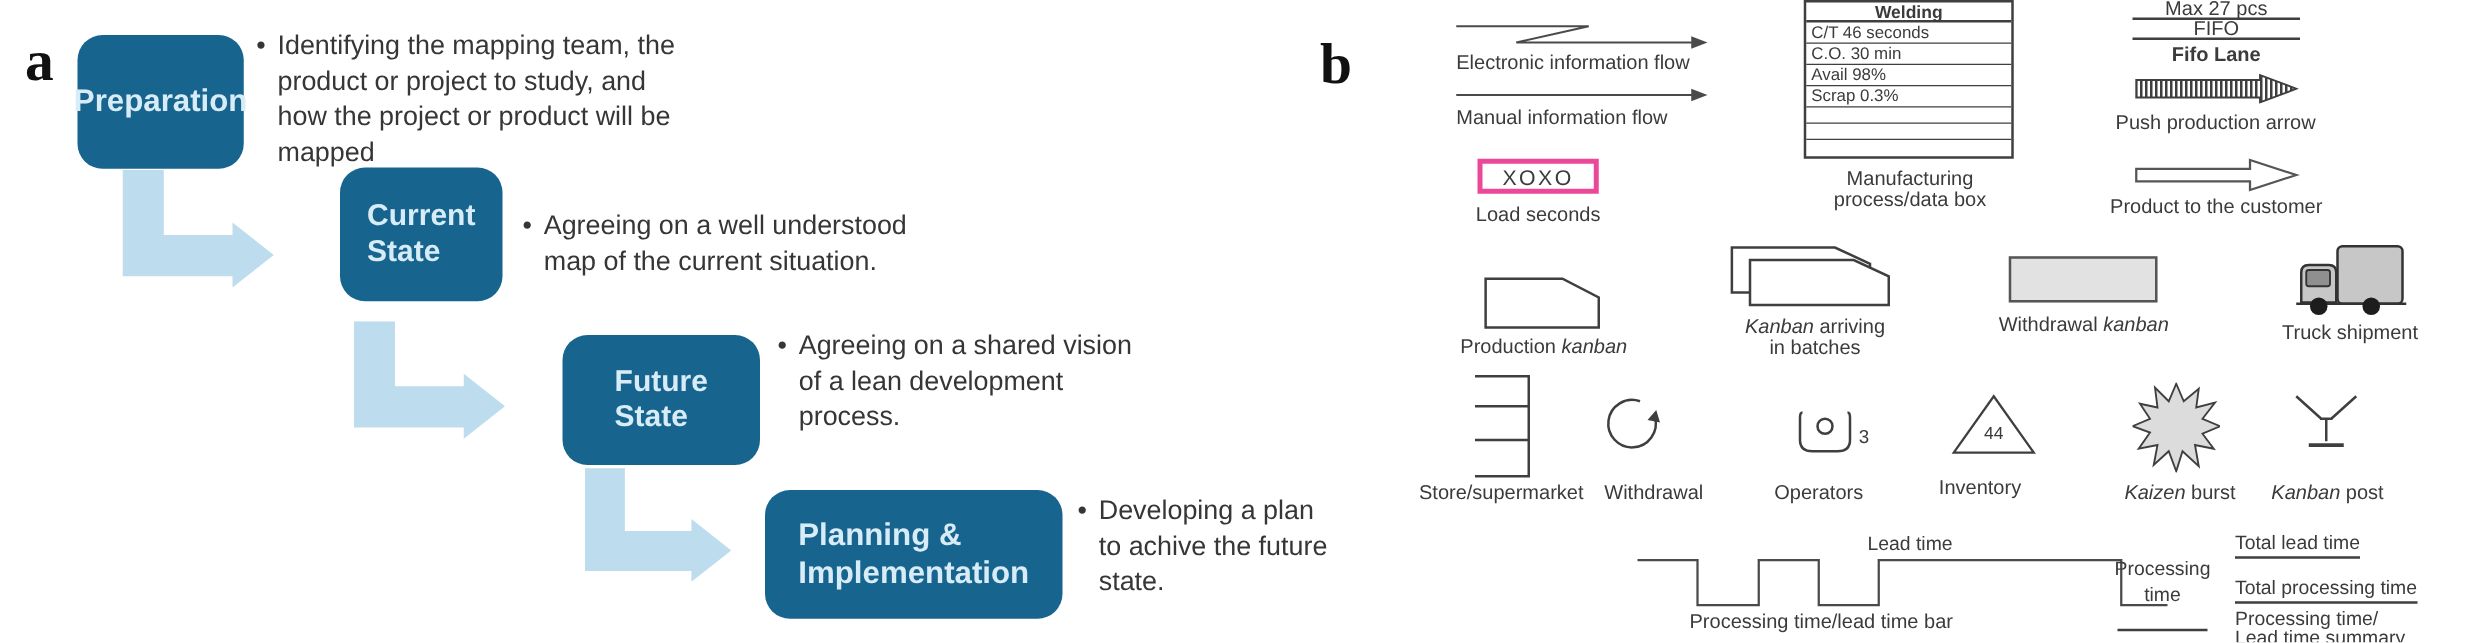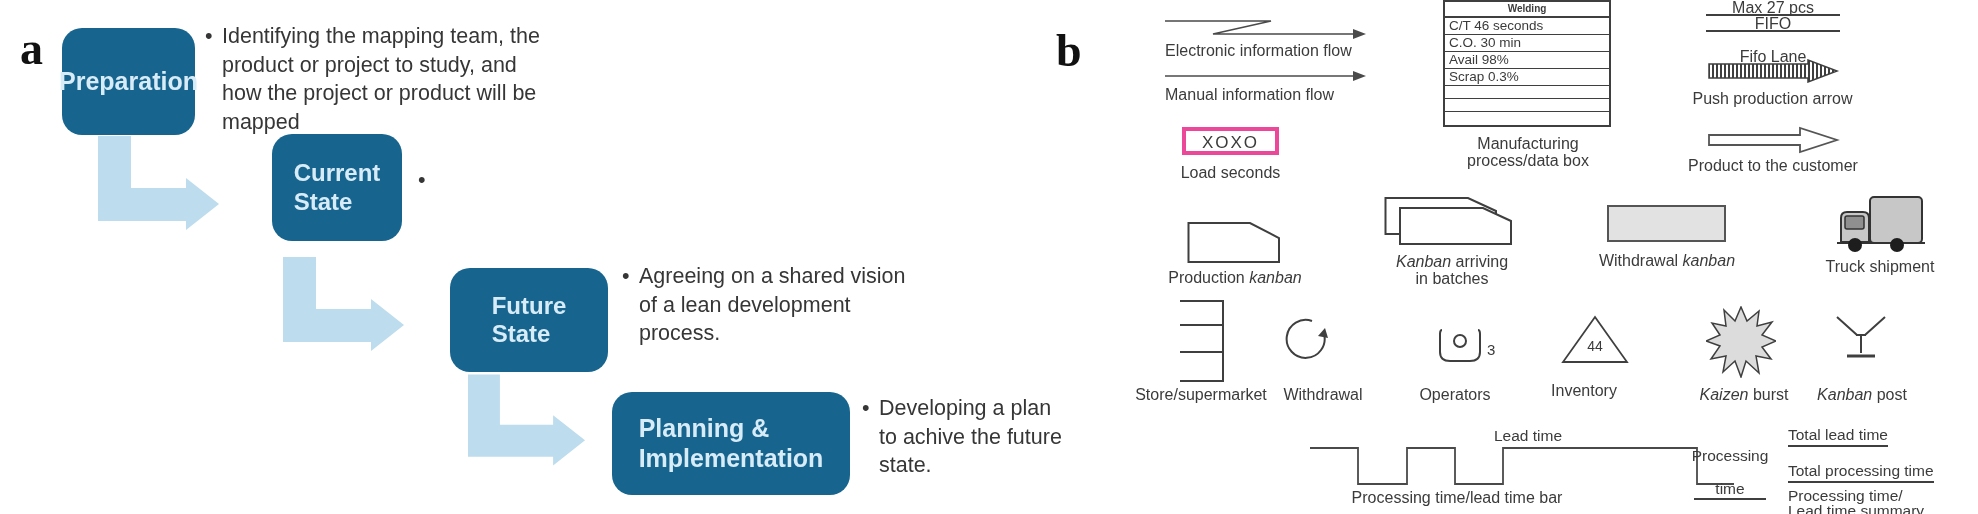--- a/index.html
+++ b/index.html
@@ -22,31 +22,31 @@
   .bullet .btxt{white-space:pre-line;}
   .elbow{position:absolute;}
   .elbow polygon{fill:var(--arrow);}
   
   .blabel{position:absolute;color:var(--btext);font-size:16px;line-height:17px;}
   .ctr{text-align:center;}
   .pre{white-space:pre-line;}
   .xoxo{position:absolute;border:4px solid #ec4899;text-align:center;font-size:17px;
         letter-spacing:2px;color:var(--btext);line-height:24px;}
   .wbox{position:absolute;border:2px solid var(--bstroke);background:#fff;color:var(--btext);}
-  .wh{height:16px;font-weight:bold;text-align:center;font-size:10px;line-height:14px;
+  .wh{height:16px;font-weight:bold;text-align:center;font-size:14px;line-height:14px;
       border-bottom:2px solid var(--bstroke);}
   .wr{height:17px;font-size:13.5px;line-height:15px;padding-left:4px;
       border-bottom:1.5px solid var(--bstroke);}
   .we{height:13px;}
   .wlast{border-bottom:none;}
   .fifo{position:absolute;width:134px;text-align:center;color:var(--btext);font-size:16px;}
   .fline{border-bottom:2px solid var(--bstroke);height:16px;line-height:15px;}
-  .flabel{margin-top:16px;}
+  .flabel{margin-top:4px;font-weight:bold;}
   .gray-rect{position:absolute;background:#e2e2e2;border:2px solid #555;}
-  .p2{width:72px;margin:16px auto;border-bottom:2px solid var(--bstroke);padding-bottom:1px;}
+  .p2{width:72px;margin:4px auto;border-bottom:2px solid var(--bstroke);padding-bottom:18px;}
   .ub{display:inline-block;border-bottom:2px solid var(--bstroke);padding-bottom:2px;}
   .cnt{position:absolute;color:var(--btext);font-size:15px;}
   i{font-style:italic;}
 </style>
 </head>
 <body>
 
 <div id="stage">
 
   <div class="panel-label" style="left:20px;top:26px">a</div>
@@ -65,20 +65,22 @@
   <svg class="elbow" style="left:98px;top:136px" width="122" height="96" viewBox="0 0 122 96">
     <polygon points="0,0 33,0 33,52 88,52 88,42 121,68 88,94 88,85 0,85"></polygon>
   </svg>
 
   <div class="abox" style="left:272px;top:134px;width:130px;height:107px;font-size:24px">
     <span>Current
 State</span>
   </div>
   <div class="bullet" style="left:418px;top:166px;width:360px">
     <span class="dot">•</span>
+    <span class="btxt">Agreeing on a well understood
+map of the current situation.</span>
   </div>
 
   <svg class="elbow" style="left:283px;top:257px" width="122" height="96" viewBox="0 0 122 96">
     <polygon points="0,0 33,0 33,52 88,52 88,42 121,68 88,94 88,85 0,85"></polygon>
   </svg>
 
   <div class="abox" style="left:450px;top:268px;width:158px;height:104px;font-size:24px">
     <span>Future
 State</span>
   </div>

